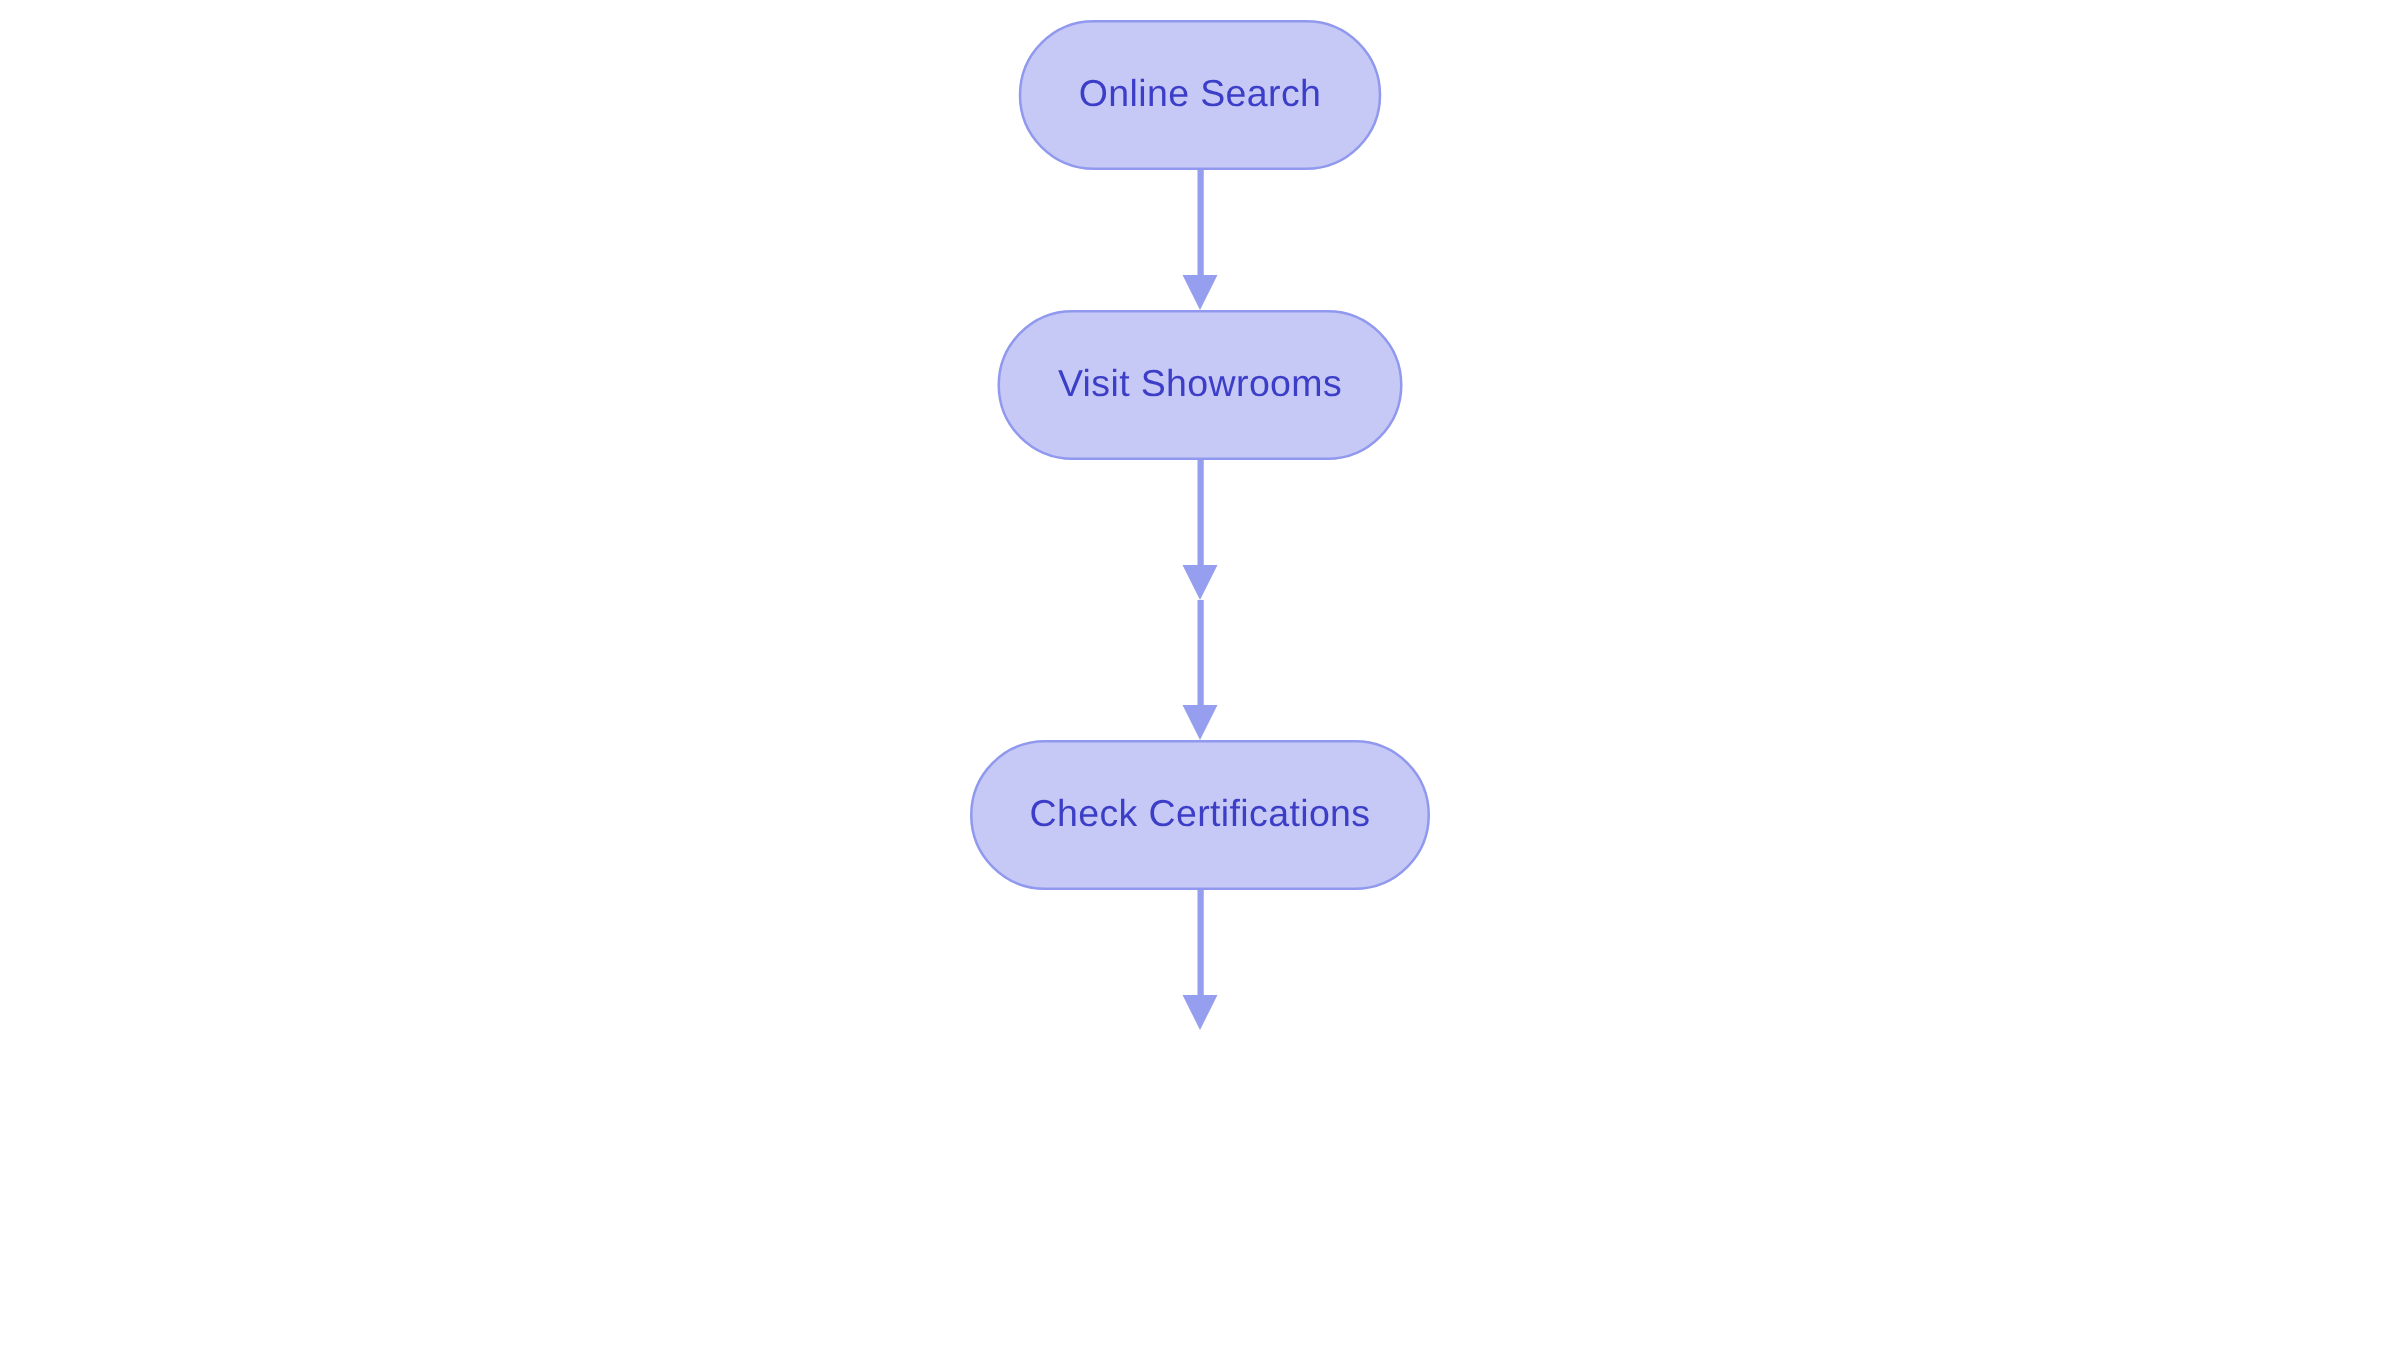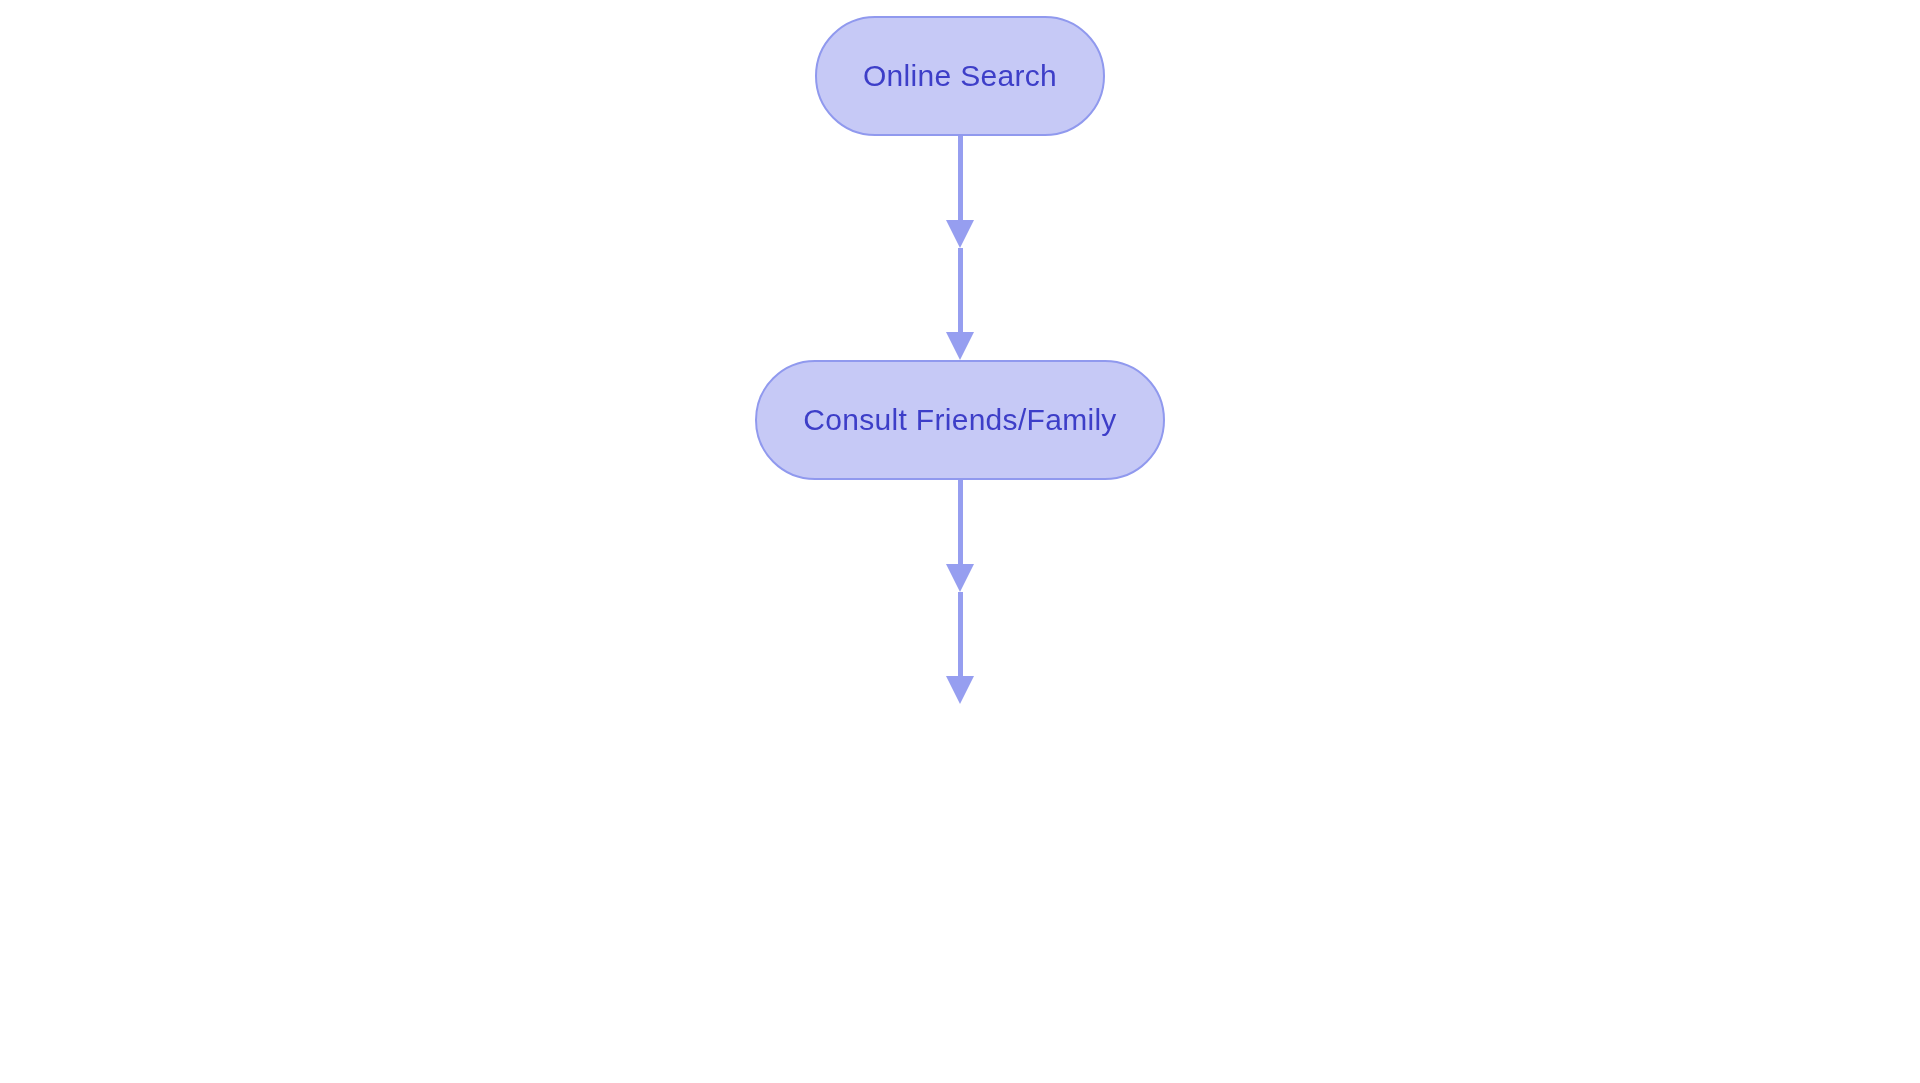--- a/index.html
+++ b/index.html
@@ -69,35 +69,38 @@
 
   <div class="flow-node">
     <span class="node-label">Online Search</span>
   </div>
 
   <div class="flow-arrow">
     <div class="arrow-shaft"></div>
     <div class="arrow-head"></div>
   </div>
 
-
-  <div class="flow-arrow">
-    <div class="arrow-shaft"></div>
-    <div class="arrow-head"></div>
-  </div>
-
   <div class="flow-node">
-    <span class="node-label">Consult Friends/Family</span>
+    <span class="node-label">Visit Showrooms</span>
   </div>
 
   <div class="flow-arrow">
     <div class="arrow-shaft"></div>
     <div class="arrow-head"></div>
   </div>
 
 
   <div class="flow-arrow">
     <div class="arrow-shaft"></div>
     <div class="arrow-head"></div>
   </div>
 
+  <div class="flow-node">
+    <span class="node-label">Check Certifications</span>
+  </div>
+
+  <div class="flow-arrow">
+    <div class="arrow-shaft"></div>
+    <div class="arrow-head"></div>
+  </div>
+
 
 </div>
 
 </body></html>

